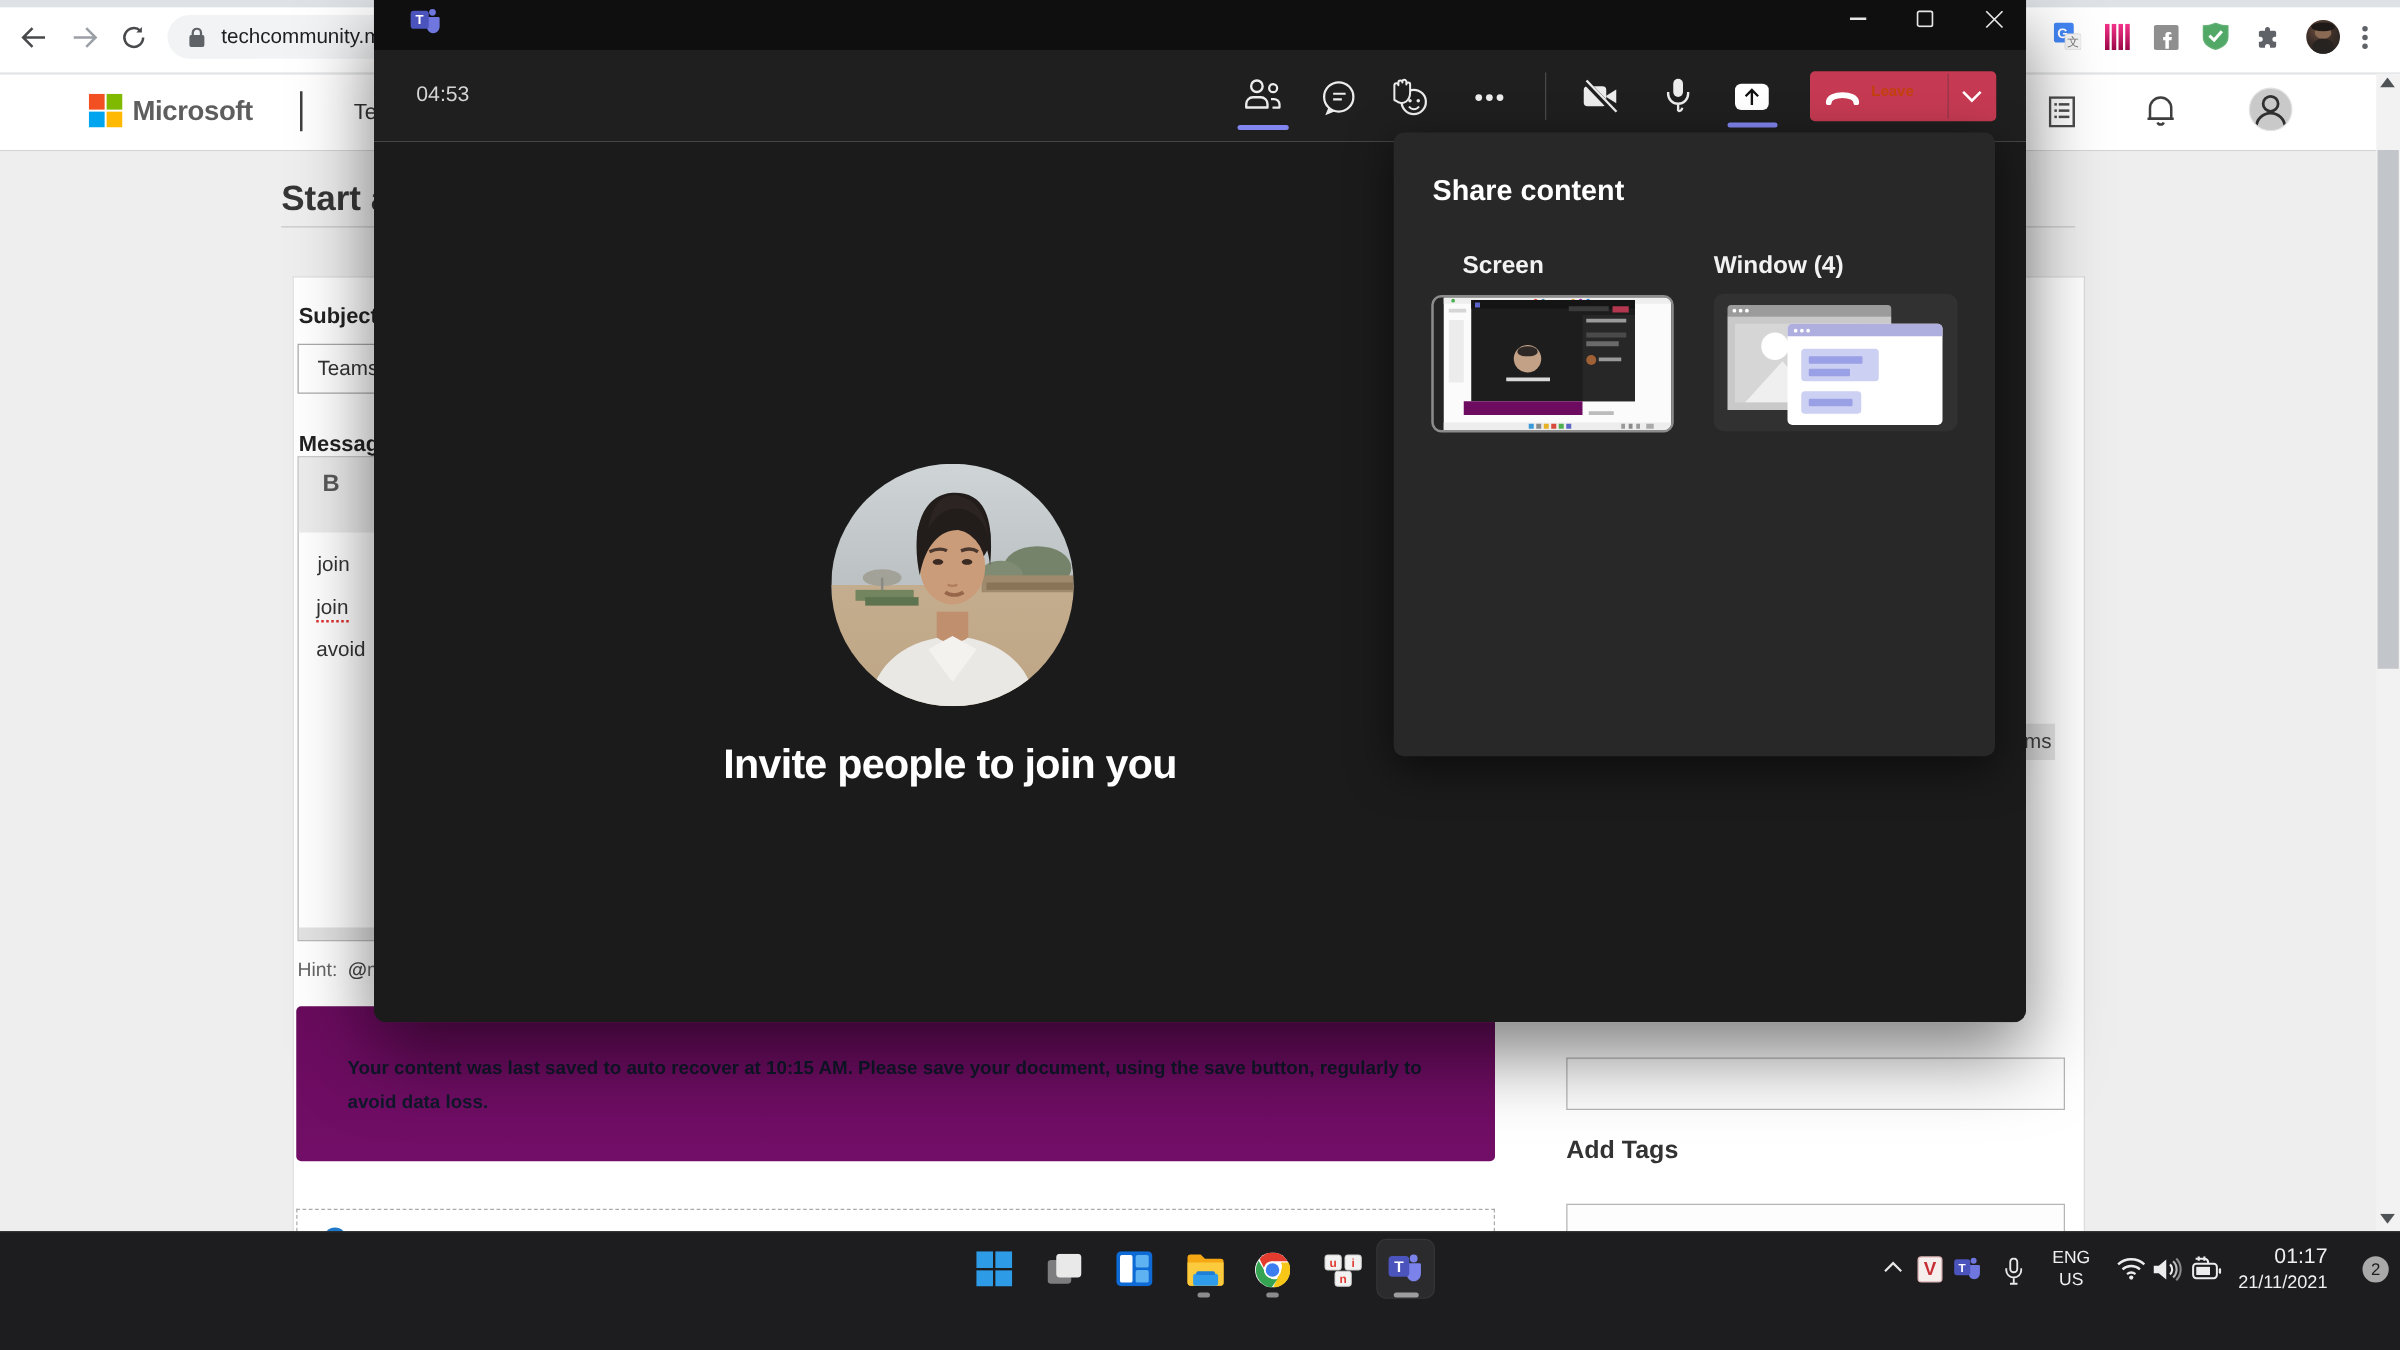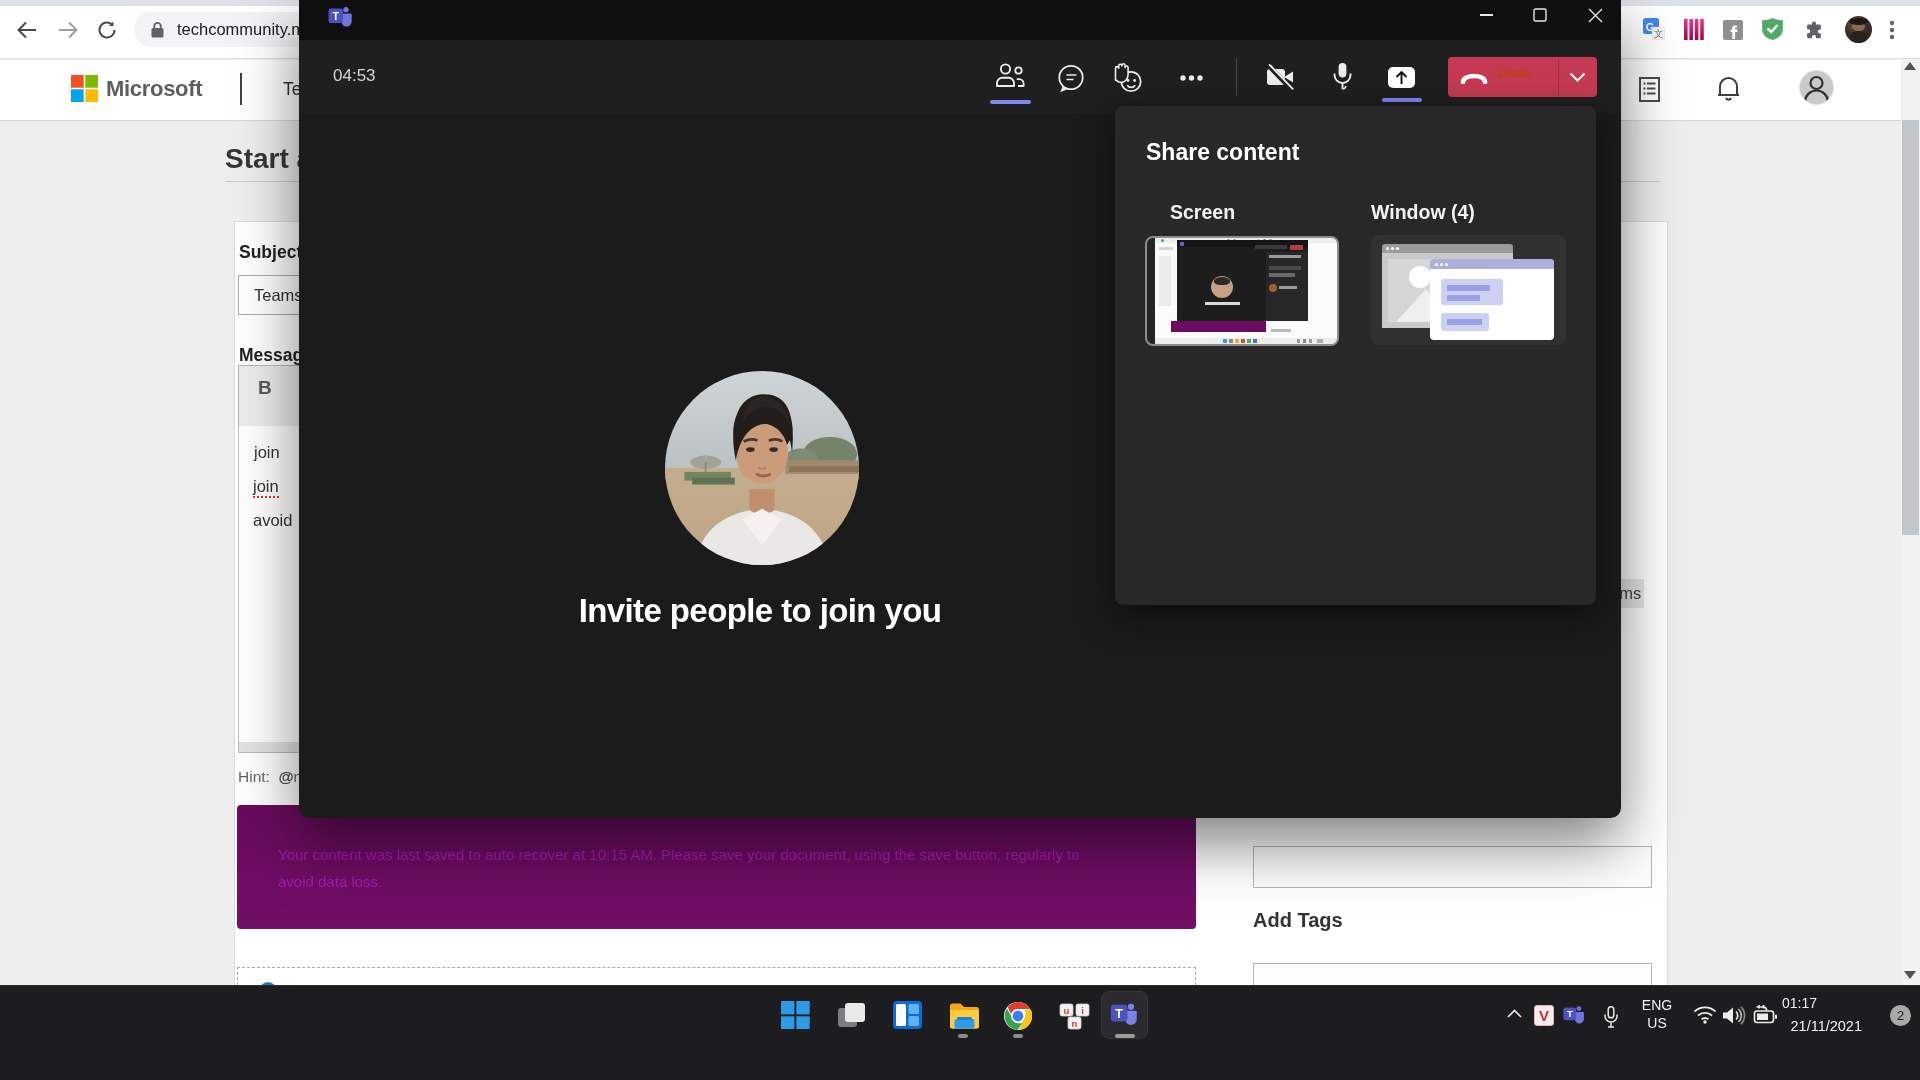--- a/index.html
+++ b/index.html
@@ -119,21 +119,21 @@
   <div class="abs" style="left:238px;top:365px;width:958px;height:388px;border:1px solid #b9b9b9;background:#fff;"></div>
   <div class="abs" style="left:239px;top:366px;width:956px;height:60px;background:#ececec;"></div>
   <div class="abs" style="left:258px;top:377px;font-size:19px;font-weight:bold;color:#5a5a5a;">B</div>
   <div class="abs" style="left:254px;top:443px;font-size:16.5px;color:#333;">join</div>
   <div class="abs" style="left:253px;top:477px;font-size:16.5px;color:#333;border-bottom:2px dotted #e03131;">join</div>
   <div class="abs" style="left:253px;top:511px;font-size:16.5px;color:#333;">avoid</div>
   <div class="abs" style="left:239px;top:742px;width:956px;height:10px;background:#e2e2e2;"></div>
   <div class="abs" style="left:238px;top:768px;font-size:15.5px;color:#666;">Hint:&nbsp; <b style="color:#444;">@</b>mention a user or a group to notify them.</div>
 
   <div class="abs" style="left:237px;top:805px;width:959px;height:124px;border-radius:4px;background:linear-gradient(180deg,#690b5d,#720e67);"></div>
-  <div class="abs" style="left:278px;top:841px;width:920px;font-size:15px;font-weight:normal;color:#a21caf;line-height:27px;white-space:nowrap;">Your content was last saved to auto recover at 10:15 AM. Please save your document, using the save button, regularly to<br>avoid data loss.</div>
+  <div class="abs" style="left:278px;top:841px;width:920px;font-size:15px;font-weight:bold;color:#0f172a;line-height:27px;white-space:nowrap;">Your content was last saved to auto recover at 10:15 AM. Please save your document, using the save button, regularly to<br>avoid data loss.</div>
 
   <div class="abs" style="left:237px;top:967px;width:959px;height:150px;border:1px dashed #ababab;background:#fff;"></div>
   <div class="abs" style="left:259px;top:982px;width:18px;height:18px;border-radius:50%;background:#1f78c8;"></div>
 
   <div class="abs" style="left:1590px;top:579px;width:54px;height:29px;background:#e7e7e7;color:#444;font-size:16.5px;text-align:center;line-height:29px;">Teams</div>
   <div class="abs" style="left:1253px;top:846px;width:399px;height:42px;background:#fdfdfd;border:1px solid #b5b5b5;"></div>
   <div class="abs" style="left:1253px;top:909px;font-size:20px;font-weight:bold;color:#333;">Add Tags</div>
   <div class="abs" style="left:1253px;top:963px;width:399px;height:42px;background:#fdfdfd;border:1px solid #b5b5b5;"></div>
 
   <div class="abs" style="left:1901px;top:59px;width:19px;height:926px;background:#f2f2f3;"></div>
@@ -424,17 +424,17 @@
     <path d="M16.5 3 a9 9 0 0 1 0 13" fill="none" stroke="#bbbbbb" stroke-width="1.7"></path>
     <path d="M19 0.8 a12.5 12.5 0 0 1 0 17.4" fill="none" stroke="#888888" stroke-width="1.7"></path>
   </svg>
   <svg class="abs" style="left:1751px;top:1005px;" width="26" height="19" viewBox="0 0 26 19">
     <rect x="3.5" y="6" width="19" height="11.5" rx="2.5" fill="none" stroke="#ececec" stroke-width="1.6"></rect>
     <rect x="24" y="9.5" width="2" height="4.5" rx="1" fill="#ececec"></rect>
     <rect x="6" y="8.5" width="11" height="6.5" fill="#ececec"></rect>
     <path d="M8 0 v3.5 M12.5 0 v3.5" stroke="#ececec" stroke-width="1.7"></path>
     <path d="M5.5 2 h7 a3 3 0 0 1 3 3 v1" fill="none" stroke="#ececec" stroke-width="1.7"></path>
   </svg>
-  <div class="abs" style="left:1782px;top:995px;width:80px;font-size:14px;color:#f0f0f0;">01:17</div>
+  <div class="abs" style="left:1782px;top:995px;width:80px;text-align:right;font-size:17px;color:#f0f0f0;">01:17</div>
   <div class="abs" style="left:1782px;top:1018px;width:80px;text-align:right;font-size:14.5px;color:#f0f0f0;">21/11/2021</div>
   <div class="abs" style="left:1890px;top:1005px;width:21px;height:21px;border-radius:50%;background:#a9a9a9;color:#1d1d1f;font-size:13.5px;text-align:center;line-height:21px;">2</div>
 
 </div>
 
 </body></html>

